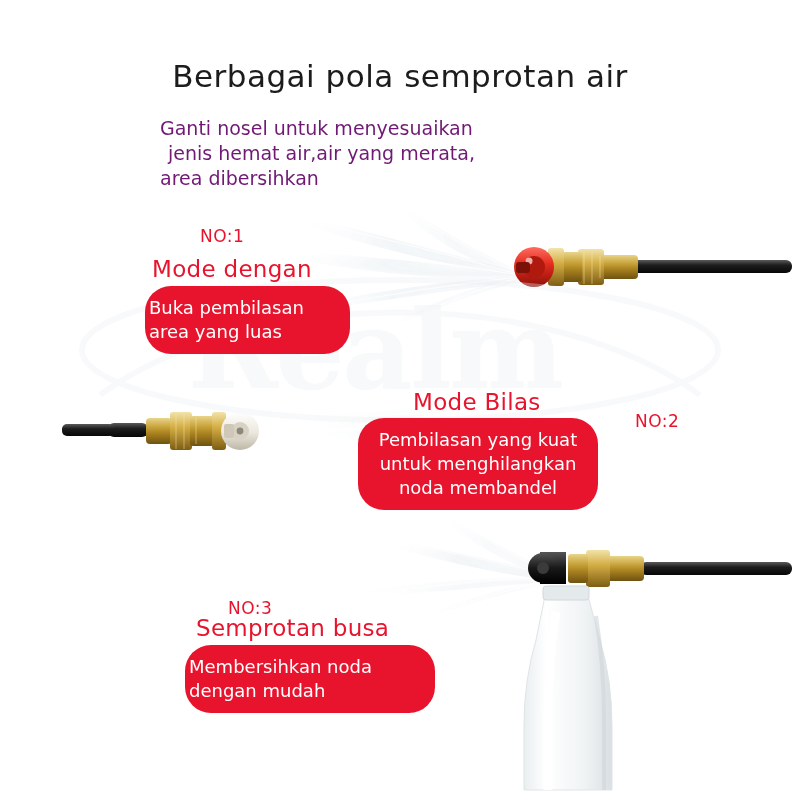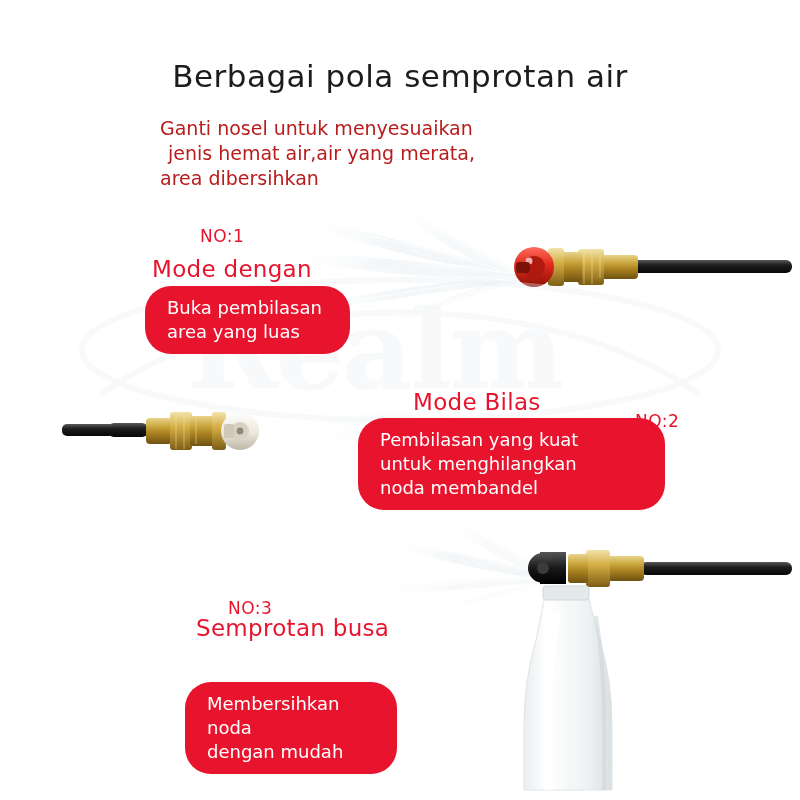--- a/index.html
+++ b/index.html
@@ -30,21 +30,21 @@
     color: #1c1c1c;
   }
   .subtitle {
     position: absolute;
     left: 160px;
     top: 116px;
     width: 480px;
     font-family: "DejaVu Sans", sans-serif;
     font-size: 19px;
     line-height: 25px;
-    color: #b91c1c;
+    color: #701a75;
   }
   .subtitle div:nth-child(2) { padding-left: 8px; }
 
   
   .watermark {
     position: absolute;
     left: 70px;
     top: 275px;
     width: 660px;
     height: 150px;
@@ -86,38 +86,38 @@
     letter-spacing: 0.3px;
   }
   .pill {
     position: absolute;
     background: #e8142d;
     color: #ffffff;
     border-radius: 26px;
     font-family: "DejaVu Sans", sans-serif;
     font-size: 18px;
     line-height: 24px;
-    padding: 10px 22px;
+    padding: 10px 4px;
     box-sizing: border-box;
   }
 
   
   #no1 { left: 200px; top: 226px; }
   #mode1 { left: 152px; top: 256px; }
   #pill1 { left: 145px; top: 286px; width: 205px; }
 
   
   #mode2 { left: 413px; top: 389px; }
   #no2 { left: 635px; top: 411px; }
-  #pill2 { left: 358px; top: 418px; width: 307px; }
+  #pill2 { left: 358px; top: 418px; width: 240px; text-align: center; }
 
   
   #no3 { left: 228px; top: 592px; margin-top: 6px; }
   #mode3 { left: 196px; top: 615px; }
-  #pill3 { left: 185px; top: 645px; width: 212px; margin-top: 37px; }
+  #pill3 { left: 185px; top: 645px; width: 250px; }
 
   
   .scene { position: absolute; left: 0; top: 0; width: 800px; height: 800px; }
 </style>
 </head>
 <body>
 
 <div id="page">
 
   <svg class="scene" viewBox="0 0 800 800" xmlns="http://www.w3.org/2000/svg">

